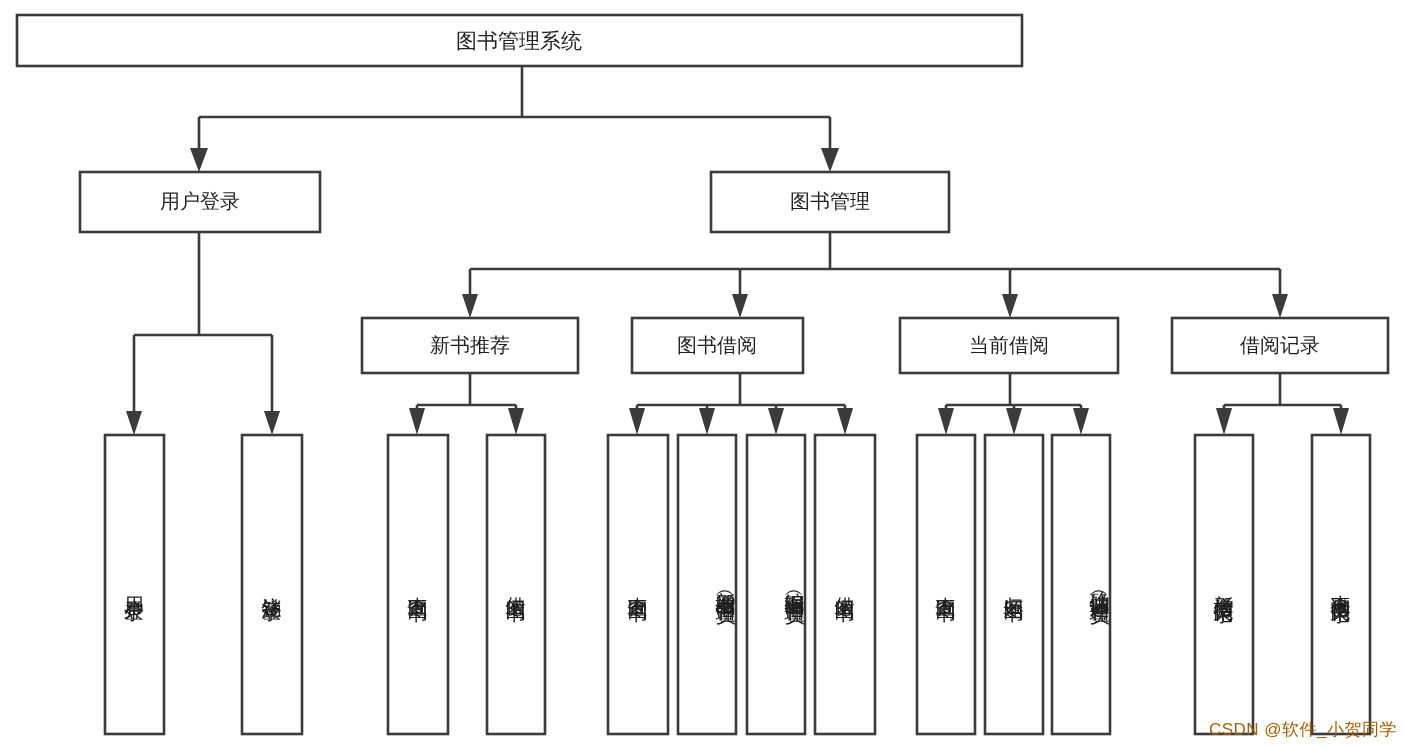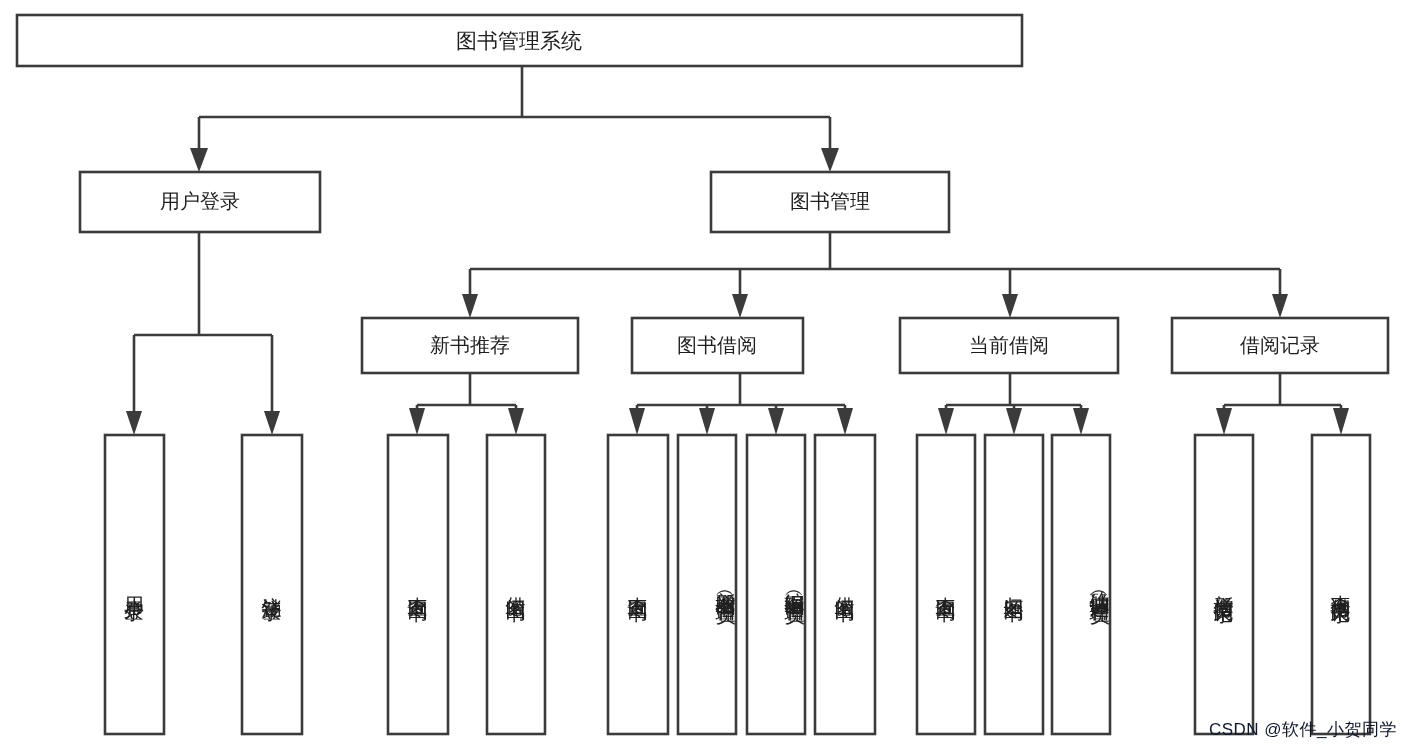--- a/index.html
+++ b/index.html
@@ -71,21 +71,21 @@
     text-align: center;
     white-space: nowrap;
     pointer-events: none;
   }
   .watermark {
     position: absolute;
     right: 8px;
     bottom: 6px;
     font-family: "Liberation Sans", "DejaVu Sans", sans-serif;
     font-size: 17px;
-    color: #0f172a;
+    color: #a16207;
     white-space: nowrap;
     letter-spacing: 0.5px;
   }
 </style>
 </head>
 <body>
 
 <div id="diagram-root">
 
   <svg id="diagram-canvas" viewBox="0 0 1405 747">

